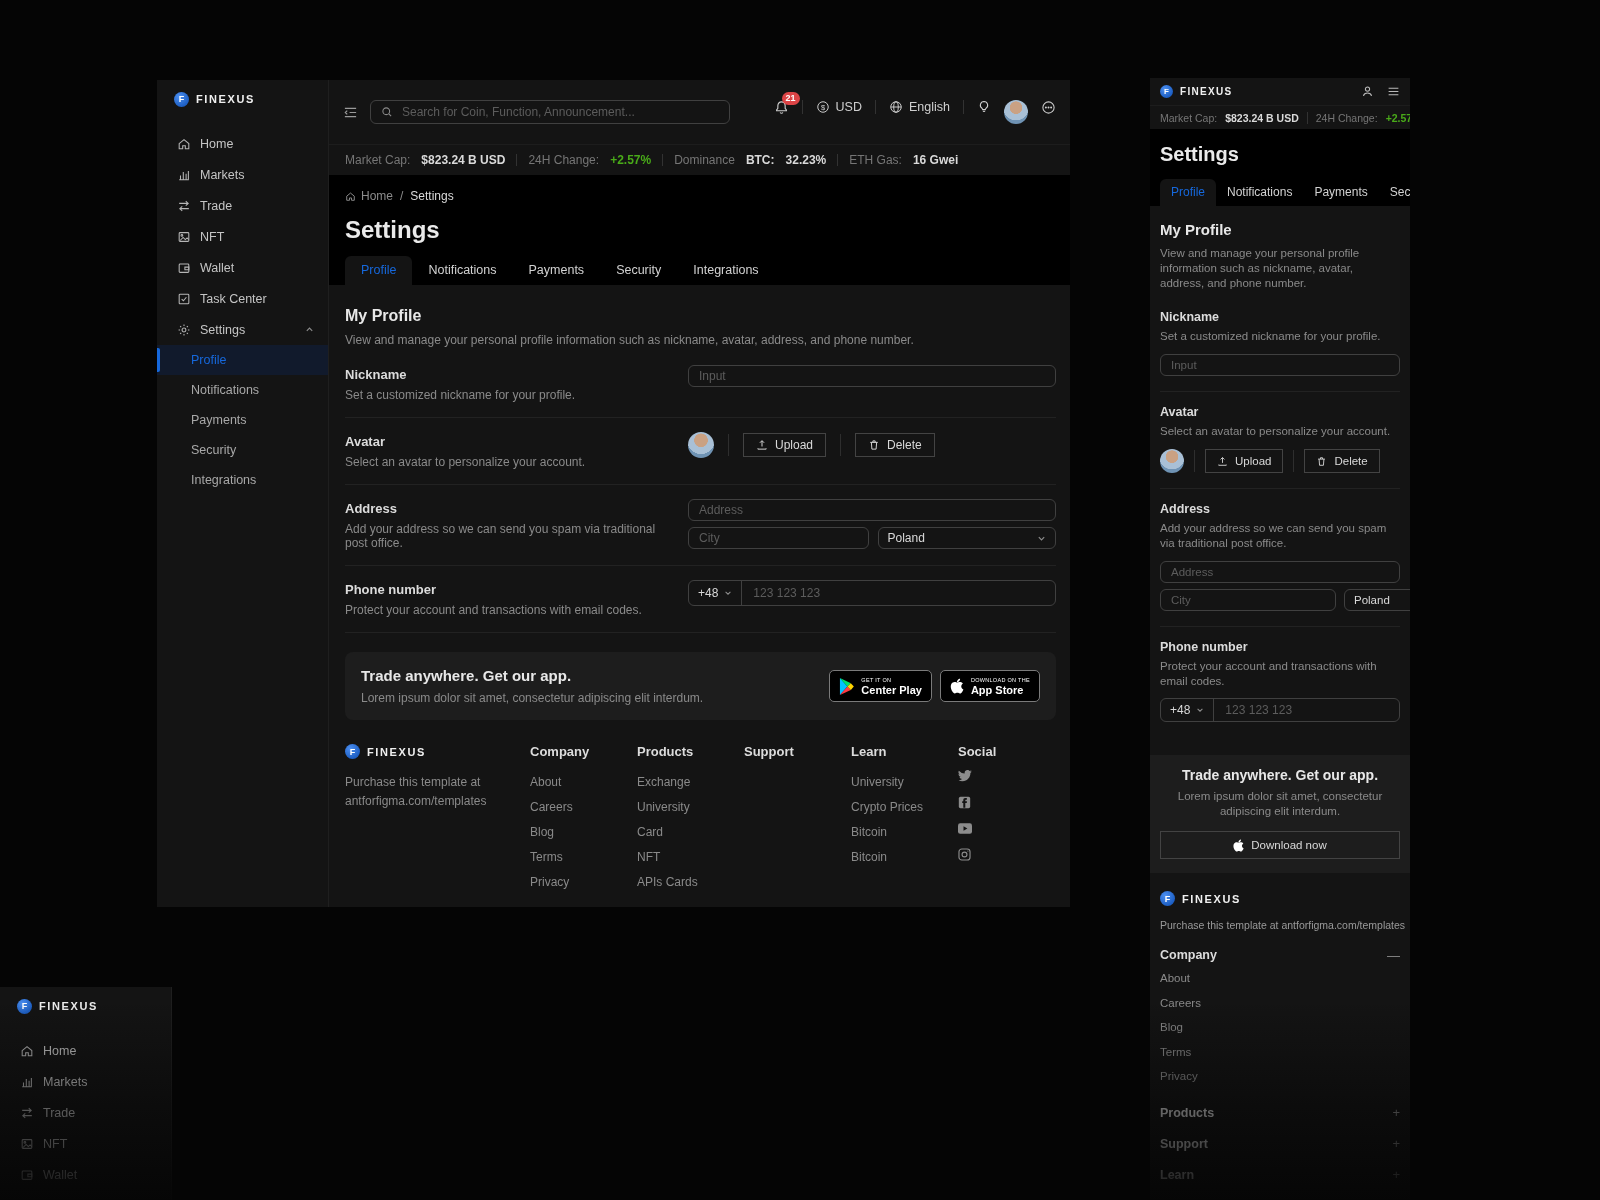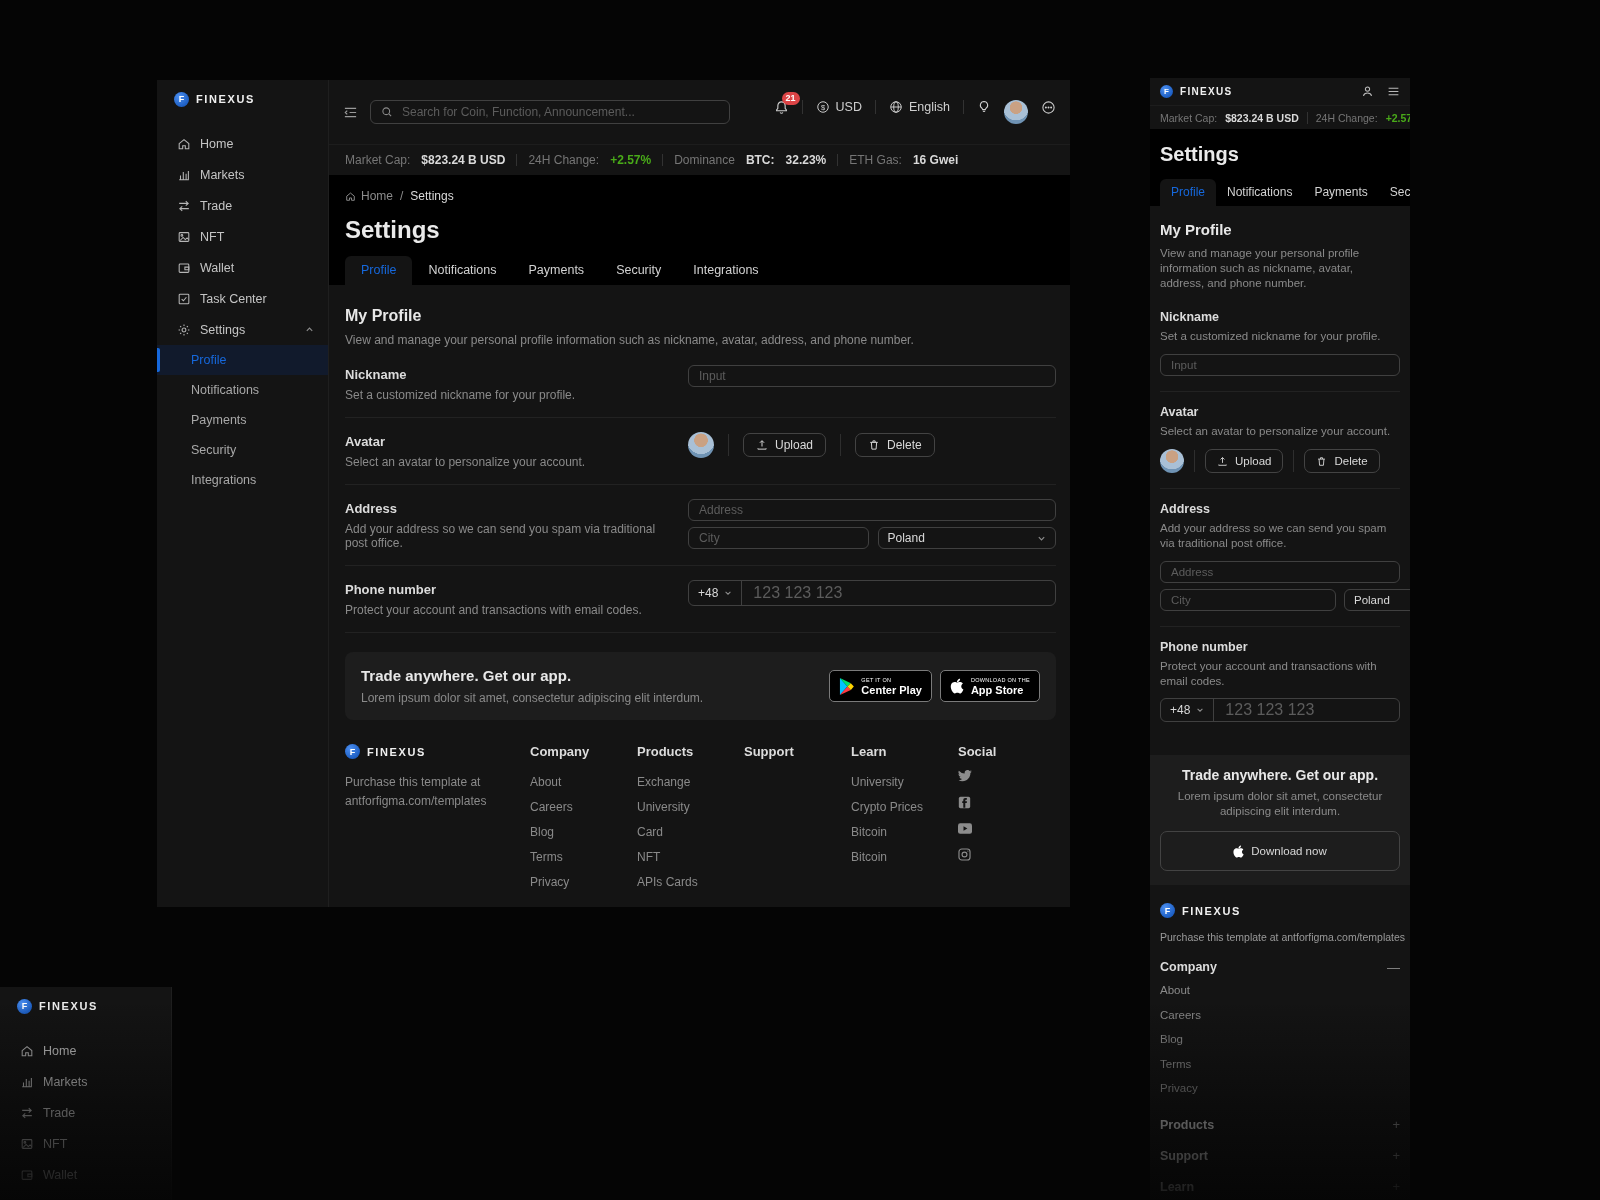--- a/index.html
+++ b/index.html
@@ -60,31 +60,31 @@
   .fl-col{flex:1;padding-top:2px;}
   .f-label{font-size:13px;font-weight:700;color:#dcdcdc;}
   .f-desc{font-size:12px;color:#8a8a8a;margin-top:6px;max-width:330px;}
   .fc-col{width:368px;flex:none;}
   .inp{display:block;width:100%;height:22px;box-sizing:border-box;border:1px solid #404040;border-radius:6px;
     padding:0 10px;font-size:12px;color:#d9d9d9;background:transparent;outline:none;font-family:inherit;}
   .inp::placeholder{color:#5c5c5c;}
   .avatar-row{display:flex;align-items:center;}
   .av-sm{width:26px;height:26px;}
   .mini-div{width:1px;height:22px;background:#2e2e2e;margin:0 14px;}
-  .btn{display:inline-flex;align-items:center;gap:7px;height:24px;padding:0 12px;border:1px solid #434343;border-radius:7px;
+  .btn{display:inline-flex;align-items:center;gap:7px;height:24px;padding:0 12px;border:1px solid #434343;border-radius:0;
     color:#d9d9d9;font-size:12px;background:transparent;cursor:pointer;font-family:inherit;}
   .addr2{display:flex;gap:9px;margin-top:6px;}
   .addr2 .inp{flex:1;width:auto;}
   .select{flex:1;display:flex;align-items:center;justify-content:space-between;height:22px;border:1px solid #404040;
     border-radius:6px;padding:0 9px;font-size:12px;color:#d9d9d9;cursor:pointer;box-sizing:border-box;}
   .select .chev{color:#8c8c8c;display:flex;}
   .phone-group{display:flex;align-items:stretch;height:24px;border:1px solid #404040;border-radius:6px;overflow:hidden;}
   .dial{display:flex;align-items:center;gap:6px;padding:0 9px;border-right:1px solid #404040;color:#d9d9d9;font-size:12px;cursor:pointer;}
   .dial .chev{color:#8c8c8c;display:flex;}
-  .phone-inp{flex:1;background:transparent;border:none;outline:none;color:#d9d9d9;font-size:16px;padding:0 11px;font-family:inherit;}
+  .phone-inp{flex:1;background:transparent;border:none;outline:none;color:#d9d9d9;font-size:12px;padding:0 11px;font-family:inherit;}
   .phone-inp::placeholder{color:#5c5c5c;}
   
   .banner{margin-top:19px;background:#1d1d1d;border-radius:8px;padding:15px 16px;display:flex;align-items:center;justify-content:space-between;}
   .bn-title{font-size:15px;font-weight:700;color:#e8e8e8;}
   .bn-sub{font-size:12px;color:#8a8a8a;margin-top:7px;}
   .badges{display:flex;gap:8px;}
   .store-badge{display:flex;align-items:center;gap:7px;background:#000;border:1px solid #7a7a7a;border-radius:5px;
     height:30px;padding:0 9px;color:#fff;cursor:pointer;}
   .sb-small{font-size:5.5px;letter-spacing:.3px;text-transform:uppercase;line-height:7px;}
   .sb-big{font-size:11px;font-weight:700;white-space:nowrap;line-height:12px;}
@@ -121,21 +121,21 @@
   .m-avrow .avatar{width:24px;height:24px;}
   .m-avrow .mini-div{margin:0 10px;}
   .m-avrow .btn{height:24px;padding:0 11px;font-size:11.5px;}
   .m-addr2{display:flex;gap:8px;margin-top:6px;}
   .m-addr2 .inp{margin-top:0;flex:1;width:auto;}
   .m-addr2 .select{flex:none;width:115px;font-size:11.5px;}
   .m-row .phone-group{margin-top:9px;height:22px;}
   .m-banner{margin:18px -10px 0;background:#1d1d1d;padding:12px 10px 14px;text-align:center;}
   .m-bn-title{font-size:14px;font-weight:700;color:#e8e8e8;}
   .m-bn-sub{font-size:11.5px;color:#8a8a8a;line-height:15px;margin-top:6px;}
-  .m-dl{margin-top:12px;width:100%;justify-content:center;height:40px;font-size:11.5px;}
+  .m-dl{margin-top:12px;width:100%;justify-content:center;height:28px;font-size:11.5px;}
   .m-footer{padding:18px 0 0;}
   .m-note{font-size:10.5px;color:#9a9a9a;margin-top:13px;white-space:nowrap;}
   .m-acc-head{display:flex;align-items:center;justify-content:space-between;padding-top:17px;cursor:pointer;}
   .m-acc-title{font-size:12.5px;font-weight:700;color:#dcdcdc;}
   .m-acc-ic{color:#8c8c8c;font-size:13px;line-height:13px;}
   .m-acc-links{margin-top:4px;}
   .m-acc-links .f-link{font-size:11.5px;line-height:24.5px;}
   .m-social{display:flex;align-items:center;justify-content:space-between;padding-top:19px;}
   .m-soc-icons{display:flex;gap:10px;color:#5f5f5f;}
   .m-soc-icons .soc{display:flex;cursor:pointer;}

